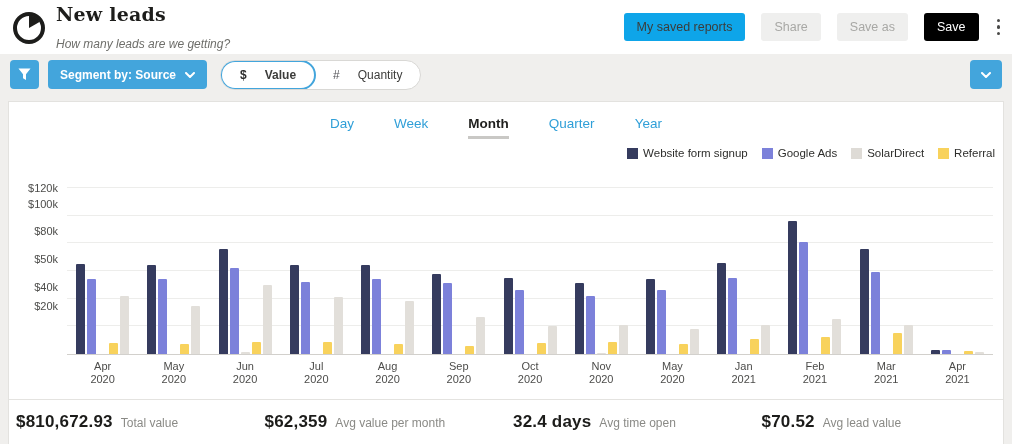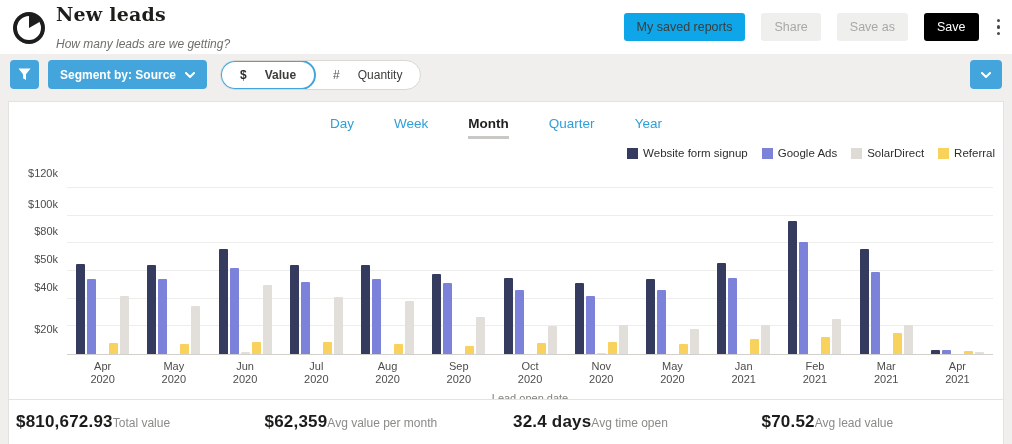--- a/index.html
+++ b/index.html
@@ -59,21 +59,21 @@
   .groups { position:absolute; left:0; right:0; bottom:0; top:0; display:flex; }
   .group { flex:1; display:flex; align-items:flex-end; justify-content:center; gap:2px; }
   .bar { width:9px; border-radius:1px 1px 0 0; }
   .x-labels { display:flex; margin-top:5px; }
   .x-cell { flex:1; text-align:center; font-size:11px; color:#4c4c4a; line-height:13px; }
   .axis-title { text-align:center; font-size:11px; color:#80807c; margin-top:6px; }
 
   
   .stats { position:absolute; left:0; right:0; bottom:0; height:45px; background:#fff;
            border-top:1px solid #e4e3e0; display:flex; align-items:center; }
-  .stat { flex:1; display:flex; align-items:baseline; padding-left:7px; }
+  .stat { flex:1; display:flex; align-items:baseline; gap:8px; padding-left:7px; }
   .stat-value { font-size:17px; font-weight:bold; color:#1c1c1a; letter-spacing:.2px; }
   .stat-label { font-size:12px; color:#8a8a86; }
 </style>
 </head>
 <body>
 
 <div class="header">
   <svg class="logo" viewBox="0 0 34 34">
     <circle cx="17" cy="17" r="14" fill="#fff" stroke="#1d1d1b" stroke-width="4"></circle>
     <path d="M17 17 L17 4.5 A12.5 12.5 0 0 1 27.9 10.8 Z" fill="#1d1d1b"></path>
@@ -148,31 +148,31 @@
       </span>
       <span class="legend-item">
         <span class="legend-swatch" style="background: rgb(248, 210, 92);"></span>
         <span>Referral</span>
       </span>
     </div>
 
   <div class="plot-wrap">
     <div class="plot" id="plot">
         <div class="gridline" style="bottom: 27.6667px;"></div>
-        <div class="y-label" style="bottom: 13px;">$20k</div>
+        <div class="y-label" style="bottom: 36px;">$20k</div>
         <div class="gridline" style="bottom: 55.3333px;"></div>
         <div class="y-label" style="bottom: 55.3333px;">$40k</div>
         <div class="gridline" style="bottom: 83px;"></div>
         <div class="y-label" style="bottom: 83px;">$50k</div>
         <div class="gridline" style="bottom: 110.667px;"></div>
         <div class="y-label" style="bottom: 110.667px;">$80k</div>
         <div class="gridline" style="bottom: 138.333px;"></div>
         <div class="y-label" style="bottom: 138.333px;">$100k</div>
         <div class="gridline" style="bottom: 166px;"></div>
-        <div class="y-label" style="bottom: 169px;">$120k</div>
+        <div class="y-label" style="bottom: 154px;">$120k</div>
         <div class="groups">
           <div class="group">
             <div class="bar" style="height: 90px; background: rgb(53, 59, 94);"></div>
             <div class="bar" style="height: 75px; background: rgb(124, 129, 218);"></div>
             <div class="bar" style="height: 0px; background: rgb(226, 223, 218);"></div>
             <div class="bar" style="height: 11px; background: rgb(248, 210, 92);"></div>
             <div class="bar" style="height: 58px; background: rgb(226, 223, 218);"></div>
           </div>
           <div class="group">
             <div class="bar" style="height: 89px; background: rgb(53, 59, 94);"></div>
@@ -307,21 +307,20 @@
         </div>
         <div class="x-cell">
           <div>Mar</div>
           <div>2021</div>
         </div>
         <div class="x-cell">
           <div>Apr</div>
           <div>2021</div>
         </div>
       </div>
-    <div class="axis-title">Lead open date</div>
   </div>
 
   <div class="stats" id="stats">
       <div class="stat">
         <span class="stat-value">$810,672.93</span>
         <span class="stat-label">Total value</span>
       </div>
       <div class="stat">
         <span class="stat-value">$62,359</span>
         <span class="stat-label">Avg value per month</span>

